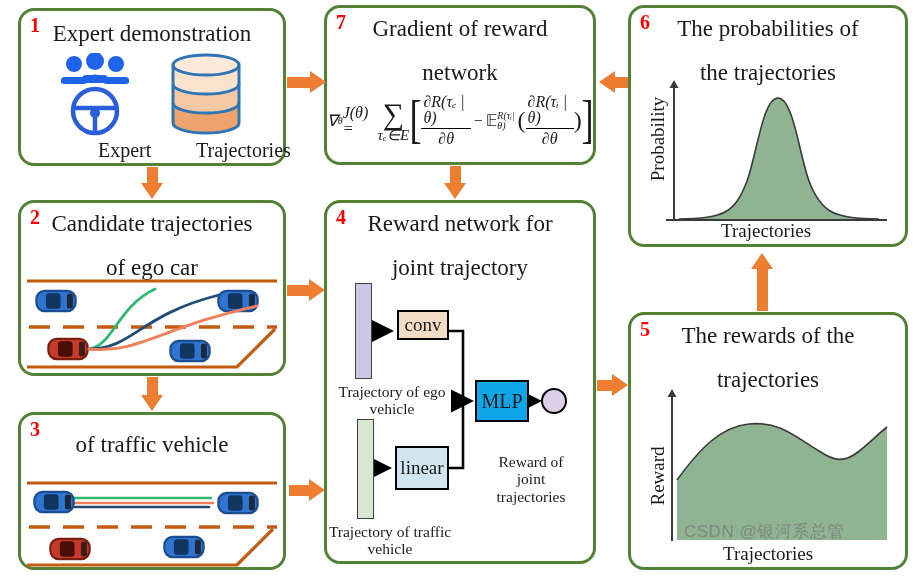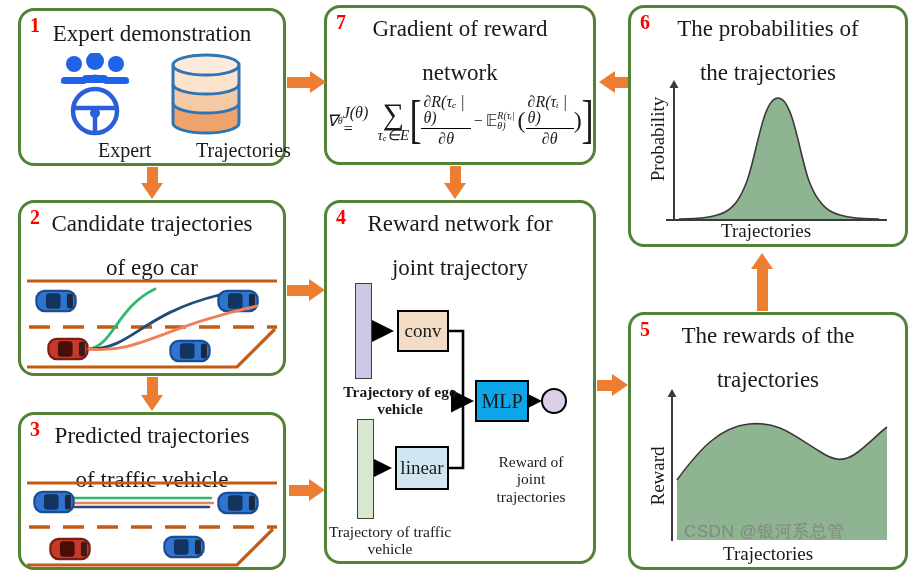--- a/index.html
+++ b/index.html
@@ -153,21 +153,20 @@
       <use href="#car" x="26" y="64" width="42" height="24" style="--body:#c53a28;--glass:#4a0e08;--line:#7a1d12;"></use>
       <use href="#car" x="148" y="66" width="42" height="24" style="--body:#2f74d0;--glass:#12355f;--line:#1c4d91;"></use>
       <path d="M68 76 C 92 73, 96 34, 134 16" fill="none" stroke="#2eb872" stroke-width="2.8" stroke-linecap="round"></path>
       <path d="M68 76 C 112 76, 118 42, 198 22" fill="none" stroke="#1f4e79" stroke-width="2.8" stroke-linecap="round"></path>
       <path d="M68 76 C 118 81, 140 54, 236 33" fill="none" stroke="#f0805a" stroke-width="2.8" stroke-linecap="round"></path>
     </svg>
   </div>
 
   <div class="box" style="left:18px;top:412px;width:268px;height:158px;">
     <div class="num">3</div>
-    <div class="t1">Predicted trajectories</div>
     <div class="t2">of traffic vehicle</div>
     <svg width="262" height="92" style="position:absolute;left:0px;top:62px;">
       <line x1="6" y1="6" x2="256" y2="6" stroke="#c55a11" stroke-width="3.2"></line>
       <line x1="8" y1="50" x2="256" y2="50" stroke="#c55a11" stroke-width="3.6" stroke-dasharray="21 13"></line>
       <path d="M6 88 H216 L252 52" fill="none" stroke="#c55a11" stroke-width="3.2"></path>
       <line x1="52" y1="21" x2="190" y2="21" stroke="#2eb872" stroke-width="2.6" stroke-linecap="round"></line>
       <line x1="52" y1="26" x2="192" y2="26" stroke="#f0805a" stroke-width="2.6" stroke-linecap="round"></line>
       <line x1="52" y1="30" x2="188" y2="30" stroke="#1f4e79" stroke-width="2.6" stroke-linecap="round"></line>
       <use href="#car" x="12" y="13" width="42" height="24" style="--body:#2f74d0;--glass:#12355f;--line:#1c4d91;"></use>
       <use href="#car" x="196" y="14" width="42" height="24" style="--body:#2f74d0;--glass:#12355f;--line:#1c4d91;"></use>
@@ -183,24 +182,24 @@
 
     <svg width="266" height="358" style="position:absolute;left:0;top:0;">
       <path d="M45 128 H62" stroke="#000" stroke-width="2.6" fill="none" marker-end="url(#ah)"></path>
       <path d="M48 265 H60" stroke="#000" stroke-width="2.6" fill="none" marker-end="url(#ah)"></path>
       <path d="M122 128 H136 V265 H122" stroke="#000" stroke-width="2.6" fill="none"></path>
       <path d="M136 198 H142" stroke="#000" stroke-width="2.6" fill="none" marker-end="url(#ah)"></path>
       <path d="M202 198 H210" stroke="#000" stroke-width="2.6" fill="none" marker-end="url(#ah)"></path>
     </svg>
 
     <div class="bar" style="left:28px;top:80px;width:17px;height:96px;background:#cdc6e4;"></div>
-    <div class="nn" style="left:70px;top:107px;width:52px;height:42px;background:#f2dcc6;">
+    <div class="nn" style="left:70px;top:107px;width:52px;height:30px;background:#f2dcc6;">
       <span>conv</span>
     </div>
-    <div class="small-label" style="left:12px;top:180px;width:122px;font-weight:bold;">Trajectory of ego vehicle</div>
+    <div class="small-label" style="left:4px;top:180px;width:122px;">Trajectory of ego vehicle</div>
 
     <div class="bar" style="left:30px;top:216px;width:17px;height:100px;background:#d8e7d0;"></div>
     <div class="nn" style="left:68px;top:243px;width:54px;height:44px;background:#d2e6f2;">
       <span>linear</span>
     </div>
     <div class="small-label" style="left:0px;top:320px;width:126px;">Trajectory of traffic vehicle</div>
 
     <div class="nn" style="left:148px;top:177px;width:54px;height:42px;background:#0ea5e9;font-size:20px;">
       <span>MLP</span>
     </div>

